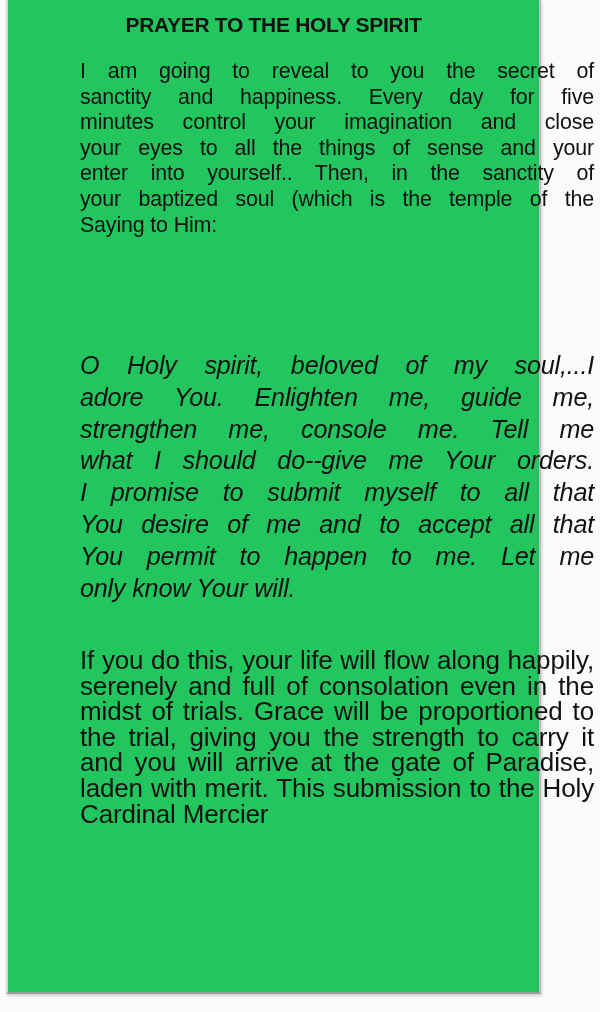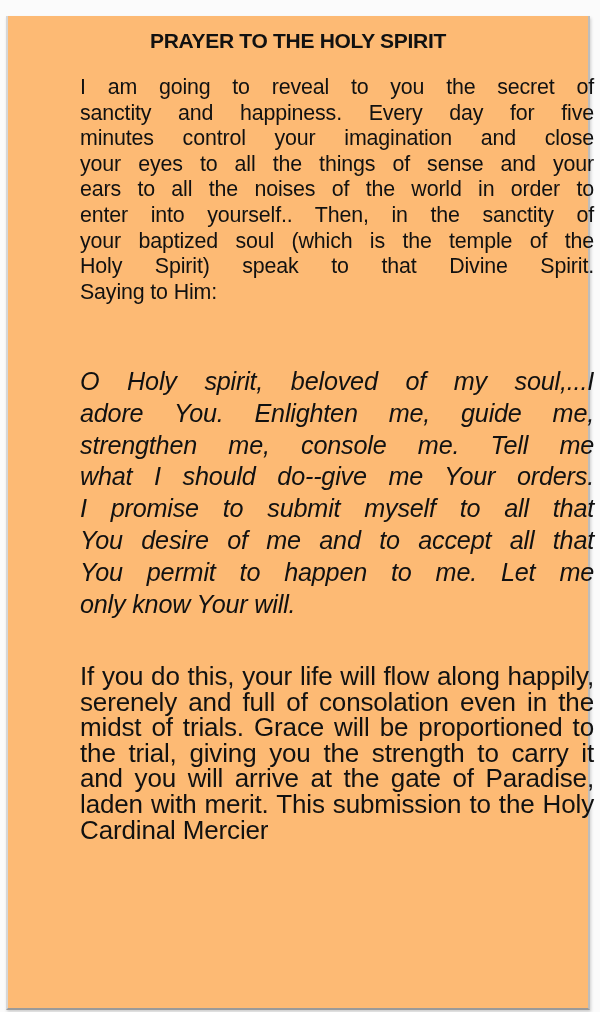--- a/index.html
+++ b/index.html
@@ -16,24 +16,24 @@
       color: #111111;
     }
     .scan-bg {
       position: absolute;
       inset: 0;
       background: #fbfbfb;
     }
     .card {
       position: absolute;
       left: 6px;
-      top: 16px;
-      width: 584px;
+      top: 0;
+      width: 535px;
       height: 994px;
-      background: #fdba74;
+      background: #22c55e;
       border-left: 2px solid #d6d6d6;
       border-right: 2px solid #bdbdbd;
       border-bottom: 2px solid #9a9a9a;
       box-shadow: 1px 2px 3px rgba(0,0,0,0.18);
       box-sizing: border-box;
     }
     .title {
       position: absolute;
       left: 0;
       right: 0;
@@ -93,24 +93,22 @@
 
 <div class="card">
 
   <div class="title">PRAYER TO THE HOLY SPIRIT</div>
 
   <div class="para intro">
     <span class="line just">I am going to reveal to you the secret of</span>
     <span class="line just">sanctity and happiness.  Every day for five</span>
     <span class="line just">minutes control your imagination and close</span>
     <span class="line just">your eyes to all the things of sense and your</span>
-    <span class="line just">ears to all the noises of the world in order to</span>
     <span class="line just">enter into yourself..  Then, in the sanctity of</span>
     <span class="line just">your baptized soul (which is the temple of the</span>
-    <span class="line just">Holy Spirit) speak to that Divine Spirit.</span>
     <span class="line">Saying to Him:</span>
   </div>
 
   <div class="para prayer">
     <span class="line just">O Holy spirit, beloved of my soul,...I</span>
     <span class="line just">adore You. Enlighten me, guide me,</span>
     <span class="line just">strengthen me, console me.  Tell me</span>
     <span class="line just">what I should do--give me Your orders.</span>
     <span class="line just">I promise to submit myself to all that</span>
     <span class="line just">You desire of me and to accept all that</span>

